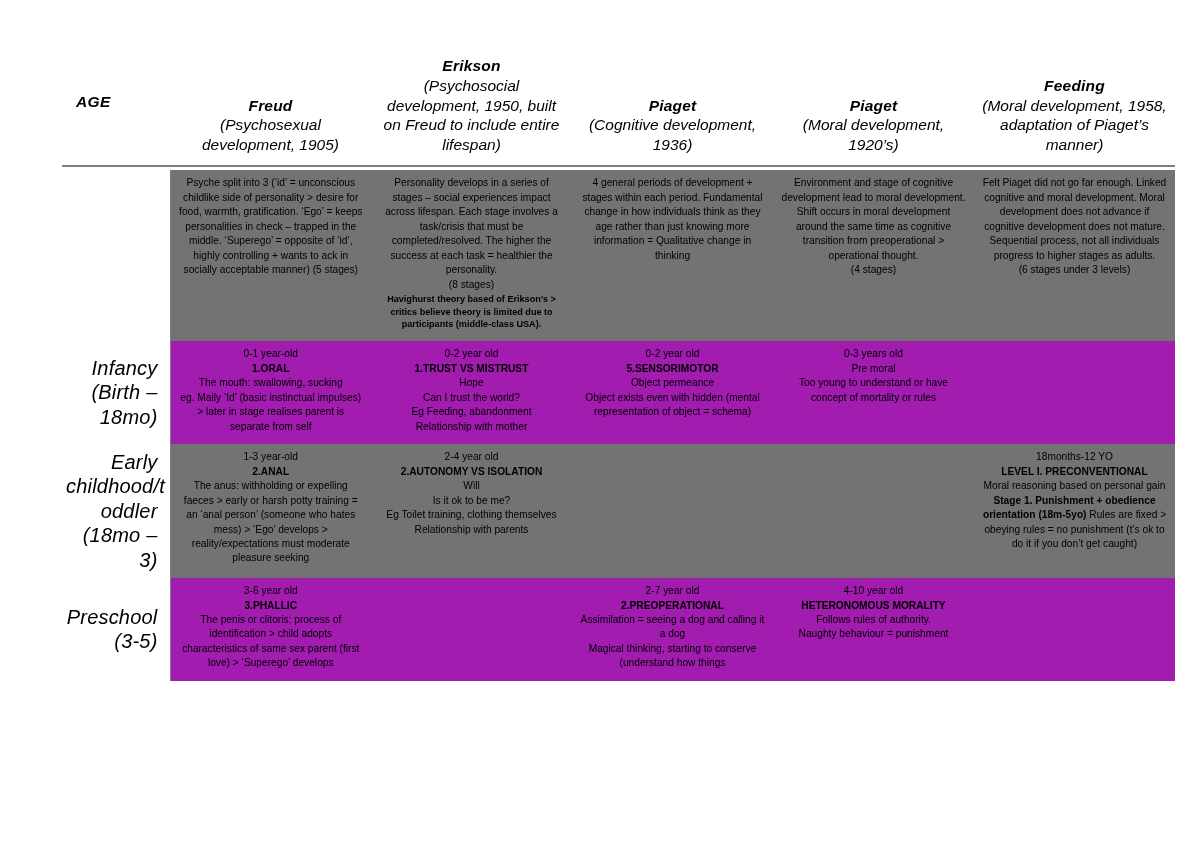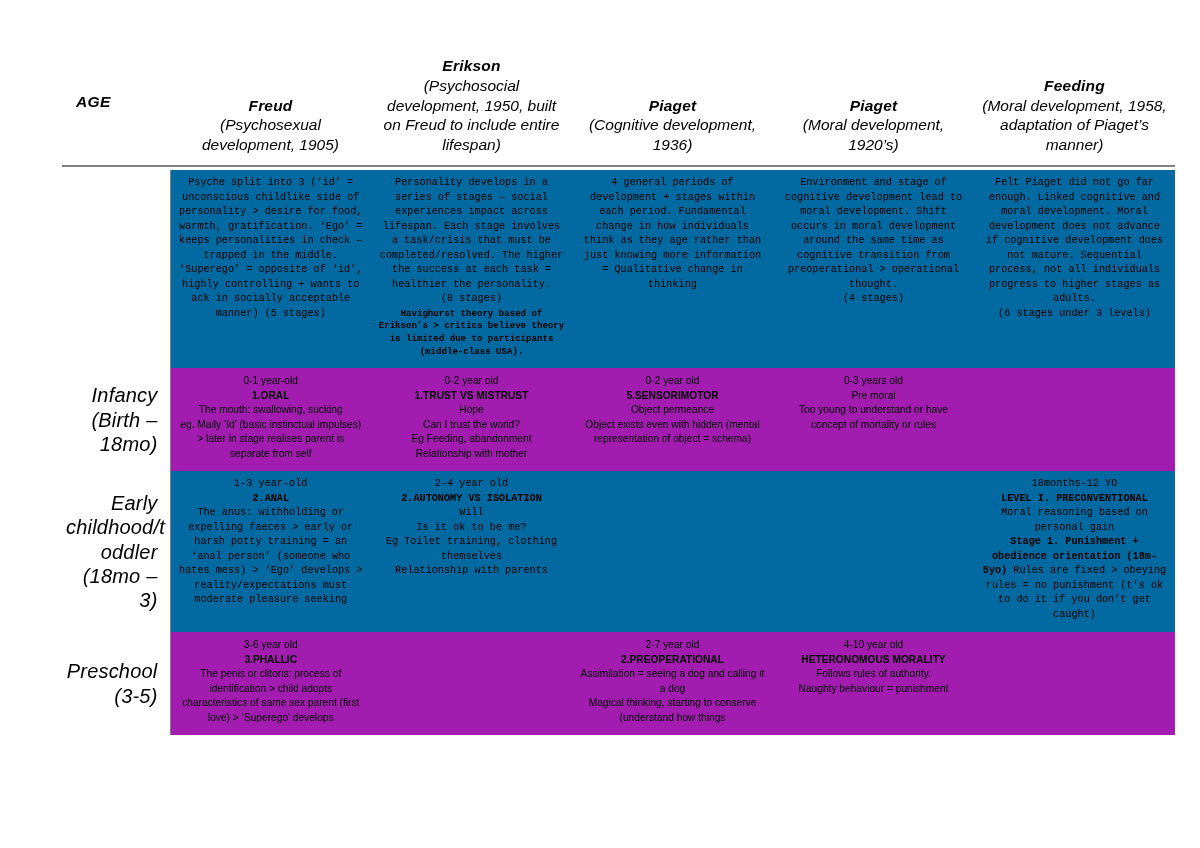--- a/index.html
+++ b/index.html
@@ -95,21 +95,21 @@
     text-align: right;
     font-style: italic;
     font-size: 20px;
     line-height: 1.22;
     padding: 6px 12px 6px 4px;
     background: #ffffff !important;
     border-right: 1.5px solid #7f7f7f;
     letter-spacing: 0.2px;
   }
 
-  tr.shaded td.body-cell { background: #0369a1; font-family: Liberation Mono, monospace; }
+  tr.shaded td.body-cell { background: #737373; }
   tr.plain  td.body-cell { background: #a21caf; }
 
   .ttl { font-weight: bold; }
   .small {
     display: block;
     font-size: 9.1px;
     font-weight: bold;
     line-height: 1.4;
     margin-top: 1px;
   }

